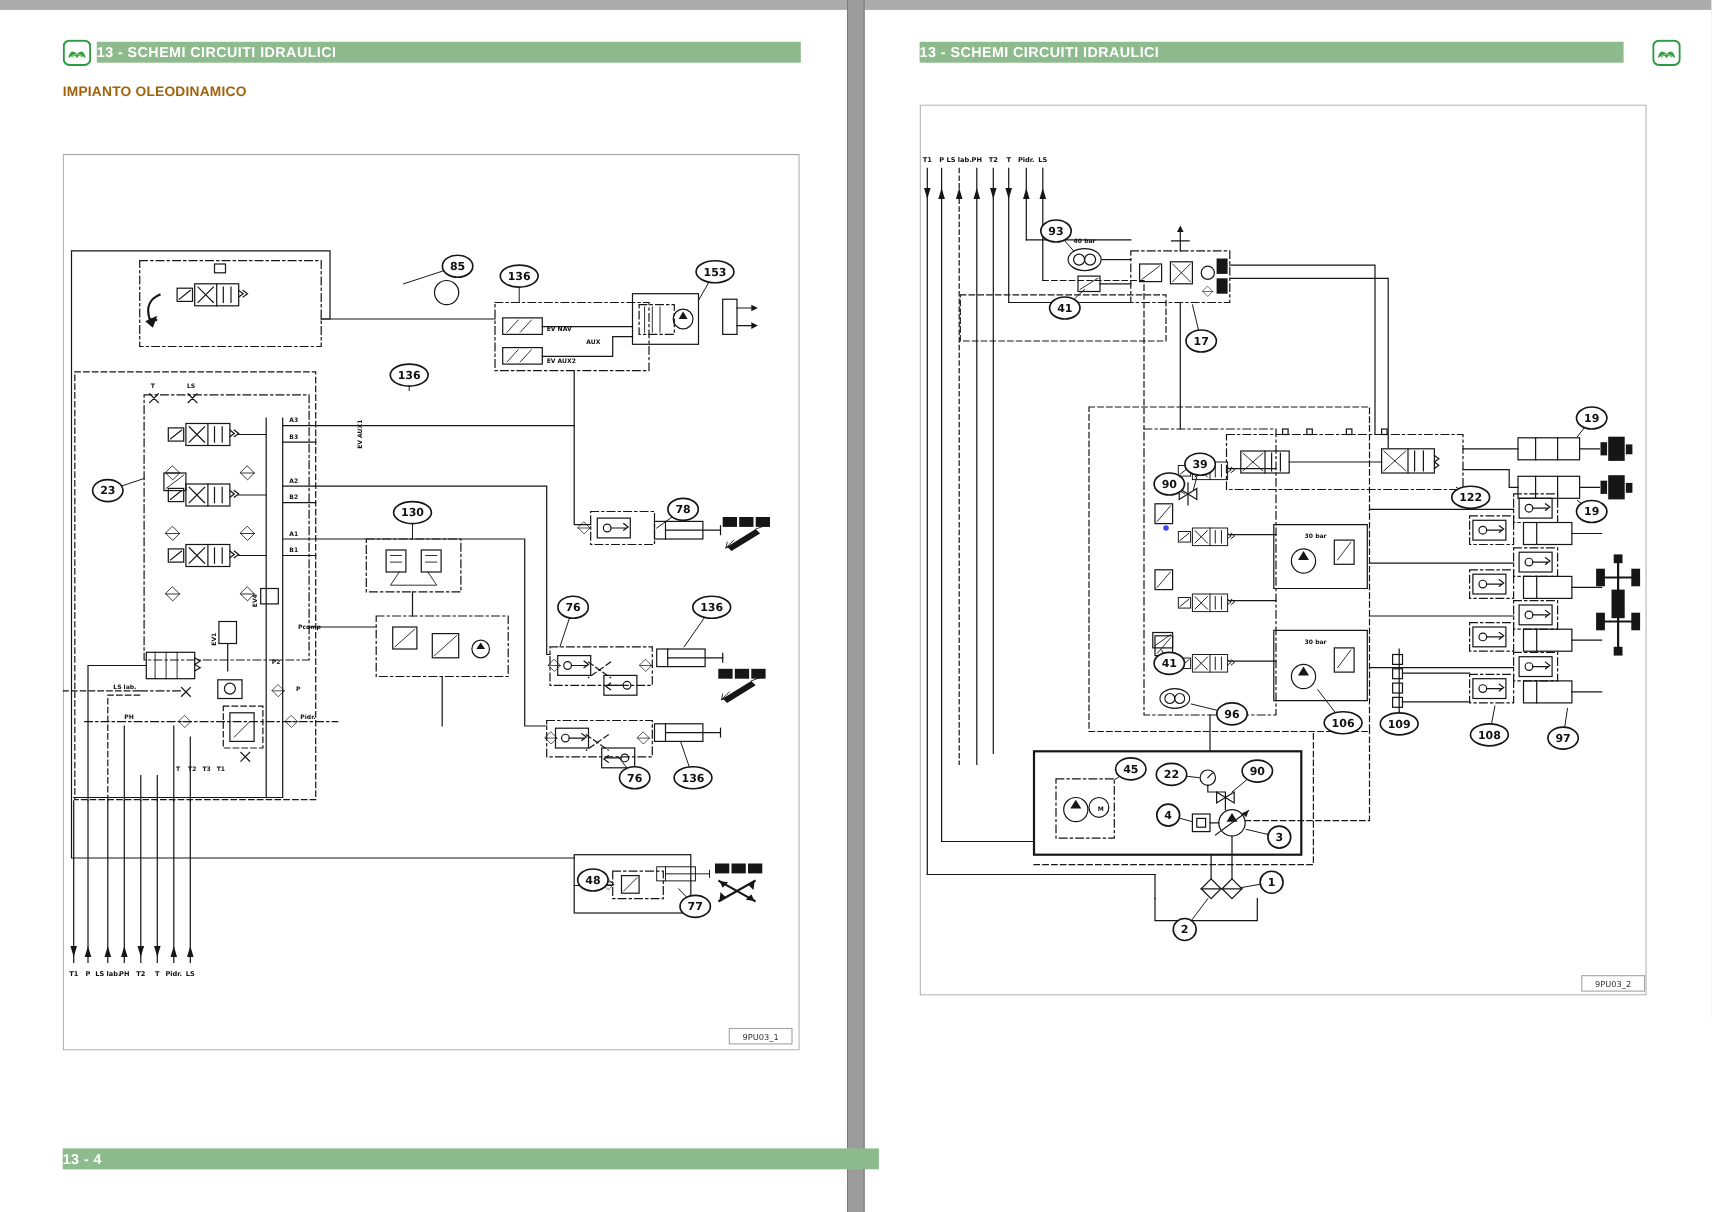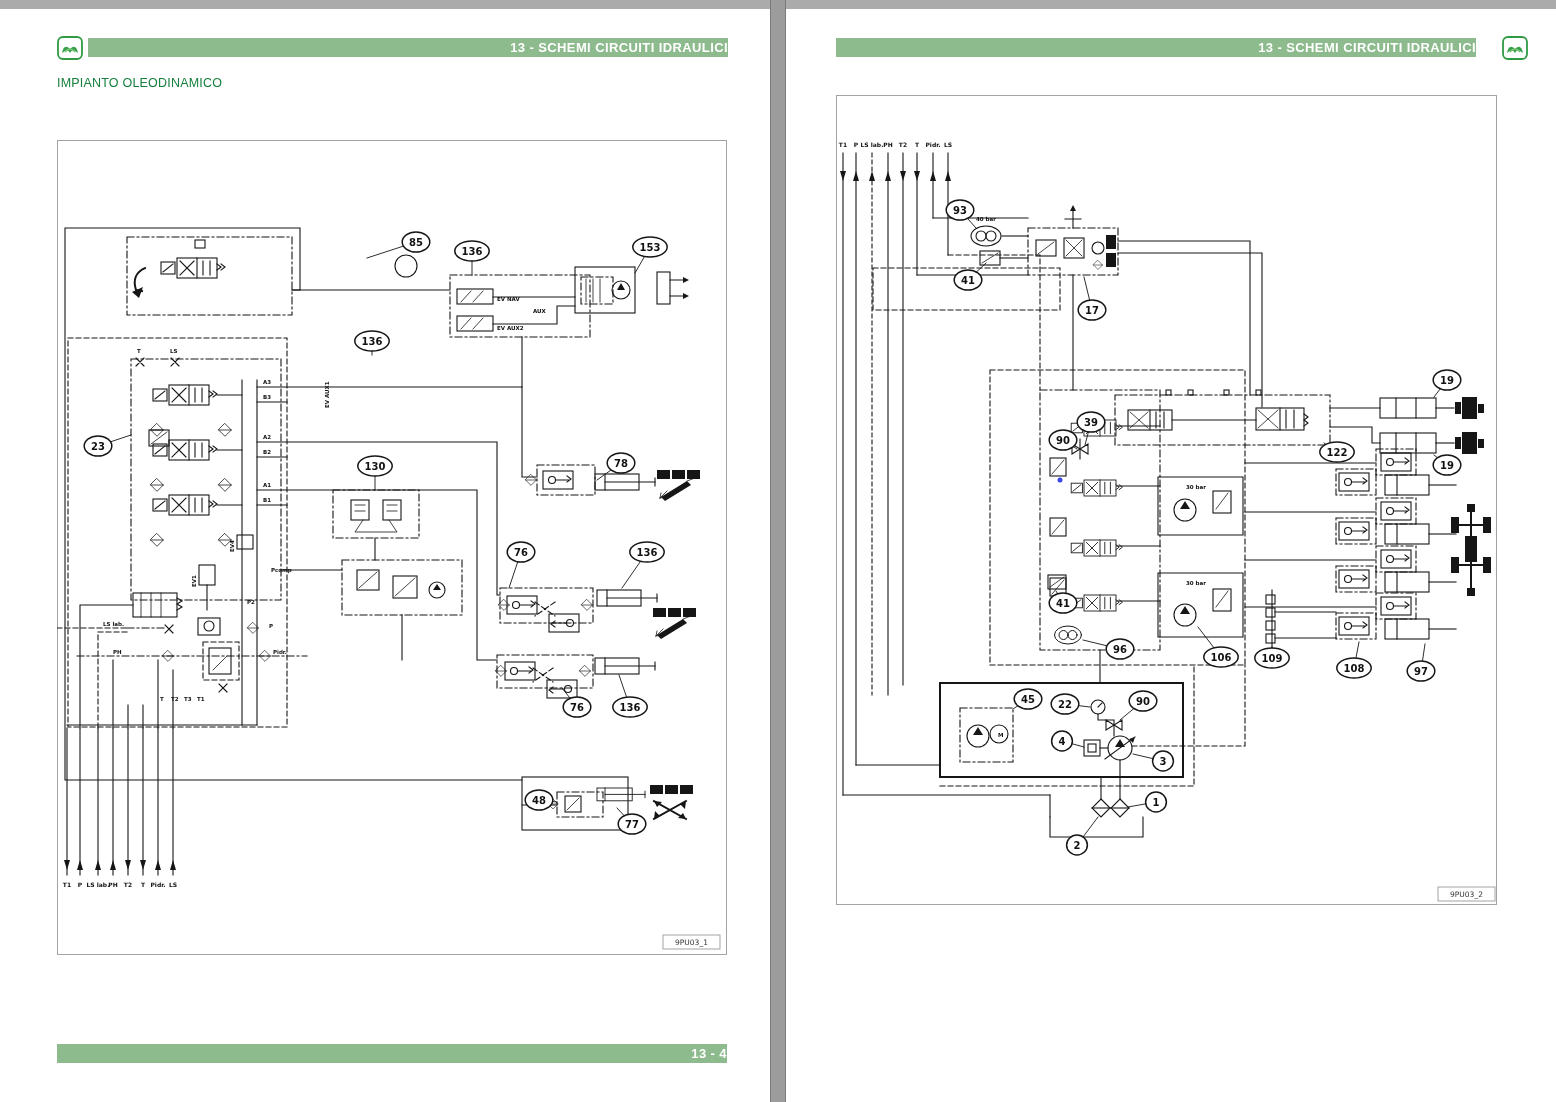--- a/index.html
+++ b/index.html
@@ -2,23 +2,23 @@
 <html><head>
 <meta charset="utf-8">
 <style>
   html,body{margin:0;padding:0;background:#e9e9e9}
   .canvas{position:relative;width:1556px;height:1102px;background:#ffffff;overflow:hidden;
           font-family:"Liberation Sans",sans-serif}
   .top-strip{position:absolute;left:0;top:0;width:1556px;height:9px;background:#ababab}
   .divider{position:absolute;left:770px;top:0;width:14px;height:1102px;background:#9c9c9c;
            border-left:1px solid #7a7a7a;border-right:1px solid #7a7a7a}
   .hbar,.fbar{position:absolute;height:19px;background:#8dbb8d;color:#fff;font-weight:bold;
-           font-size:13px;text-align:right;line-height:19px;letter-spacing:.4px}
+           font-size:13px;text-align:left;line-height:19px;letter-spacing:.4px}
   .logo{position:absolute;width:26px;height:24px}
-  .sec-title{position:absolute;left:57px;top:76px;font-size:12.5px;font-weight:normal;color:#15803d;
+  .sec-title{position:absolute;left:57px;top:76px;font-size:12.5px;font-weight:bold;color:#a16207;
            letter-spacing:.2px}
   svg.diagram{position:absolute}
   .art{stroke:#161616;fill:none;stroke-width:1.1;stroke-linecap:square}
   .s2{stroke-width:2}
   .fill{fill:#161616;stroke:none}
   .thin{stroke-width:.8}
   .frame{stroke:#a3a3a3;fill:none;stroke-width:1}
   .dd{stroke-dasharray:7 3 2 3}
   .da{stroke-dasharray:5 3}
   .dlabel{font-size:5.5px;font-weight:bold;fill:#111;stroke:none;font-family:"DejaVu Sans",sans-serif}
@@ -378,21 +378,21 @@
             <text x="482" y="663.5" class="cnum">48</text>
           </g>
           <g class="callout">
             <line x1="575" y1="684" x2="560" y2="668" class="leader"></line>
             <ellipse cx="575" cy="684" rx="13.8" ry="10"></ellipse>
             <text x="575" y="687.5" class="cnum">77</text>
           </g>
         </g>
     </g>
   </svg>
-  <div class="fbar" style="left:57px;top:1044px;width:670px">
+  <div class="fbar" style="left:57px;top:1044px;width:742px">
     <span>13 - 4</span>
   </div>
 
   <div class="hbar" style="left:836px;top:38px;width:640px">
     <span>13 - SCHEMI CIRCUITI IDRAULICI</span>
   </div>
   <div class="logo" style="left:1502px;top:36px">
     <svg viewBox="0 0 26 24" width="26" height="24">
       <rect x="1" y="1" width="24" height="22" rx="5" fill="#fff" stroke="#2f9a44" stroke-width="1.8"></rect>
       <path d="M5,17 Q7,7 13,13 Q19,7 21,17 L18,15 Q15,13 13,17 Q11,13 8,15 Z" fill="#35a048"></path>

